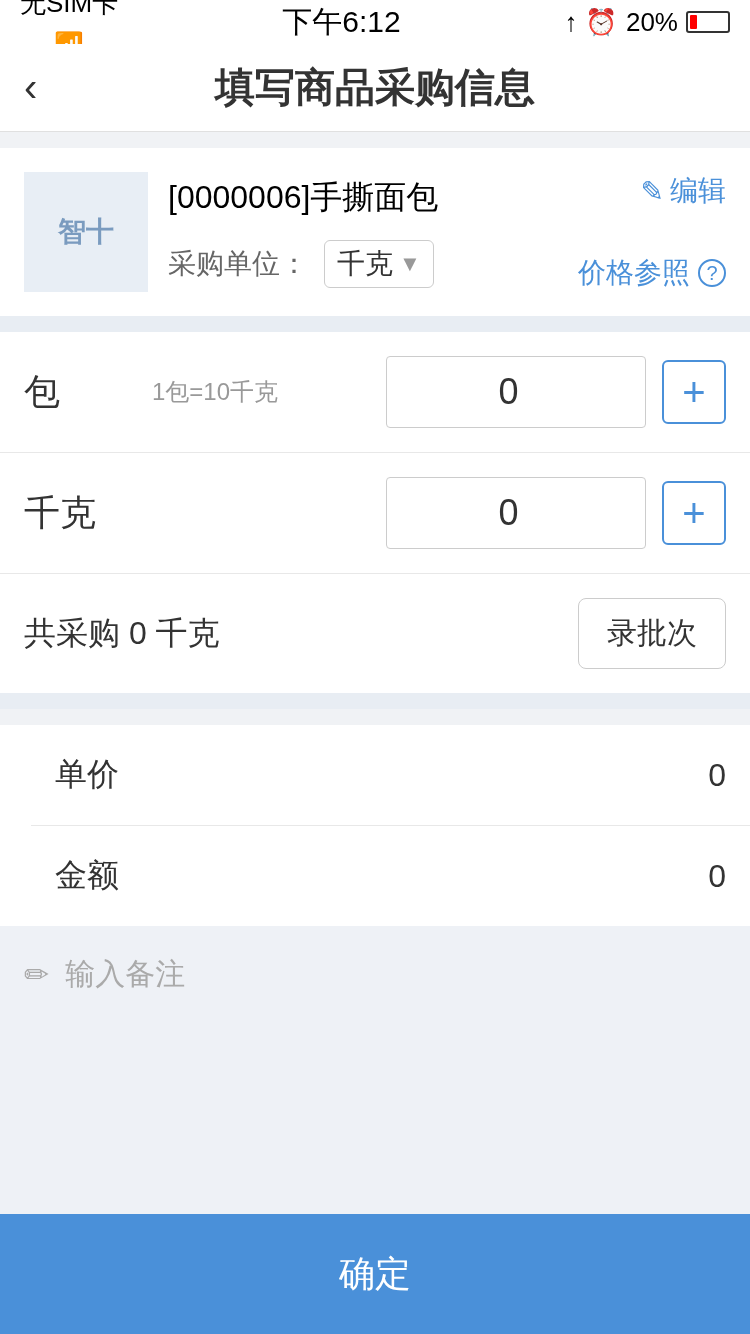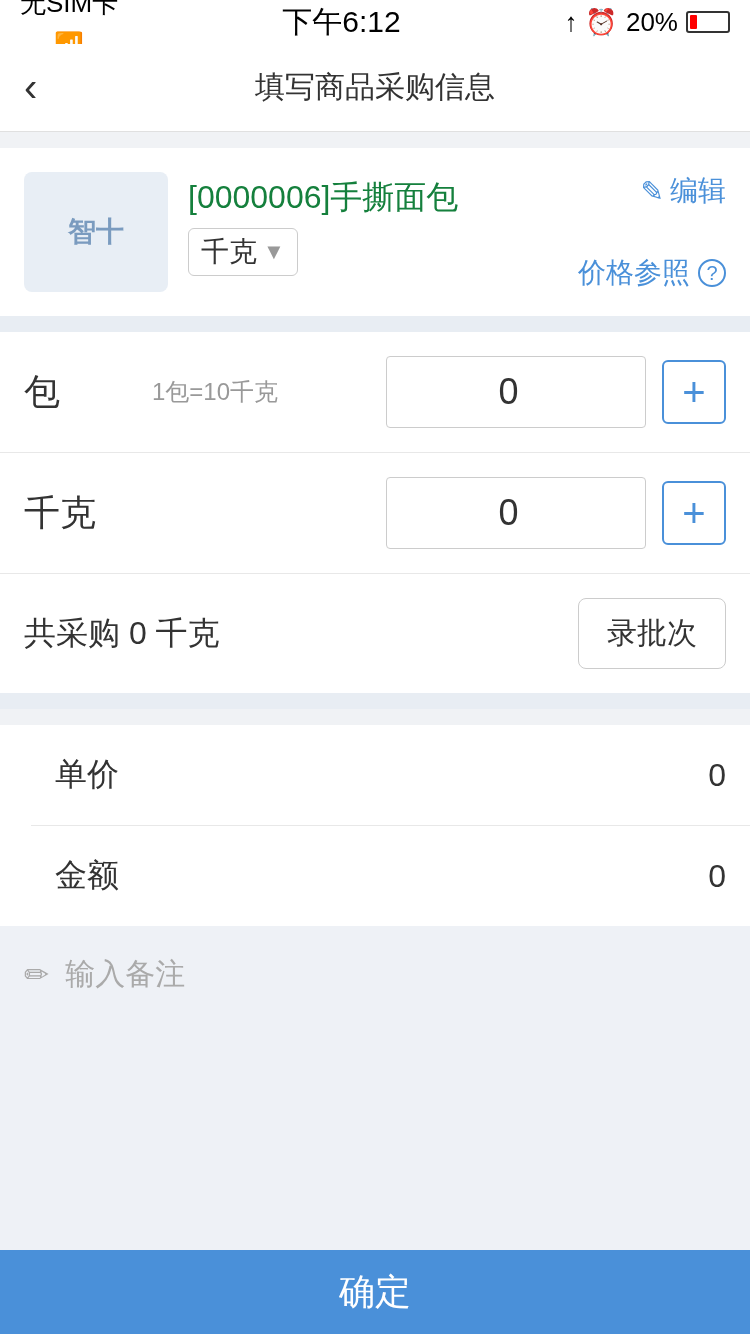--- a/index.html
+++ b/index.html
@@ -77,58 +77,58 @@
     .nav-back {
       position: absolute;
       left: 24px;
       font-size: 40px;
       color: #333;
       cursor: pointer;
       display: flex;
       align-items: center;
     }
     .nav-title {
-      font-size: 30px;
-      font-weight: 400;
+      font-size: 40px;
+      font-weight: 700;
       color: #333;
     }
 
     
     .product-card {
       background: #fff;
       margin-top: 16px;
       padding: 24px;
       display: flex;
       align-items: flex-start;
       gap: 20px;
       position: relative;
     }
     .product-image {
-      width: 144px;
+      width: 124px;
       height: 120px;
       background: #e8eef5;
-      border-radius: 8px;
+      border-radius: 0;
       display: flex;
       align-items: center;
       justify-content: center;
       flex-shrink: 0;
     }
     .product-logo {
       font-size: 28px;
       color: #7a9bbf;
       font-weight: bold;
     }
     .product-info {
       flex: 1;
       padding-top: 4px;
     }
     .product-name {
       font-size: 32px;
-      color: #15803d;
-      margin-bottom: 8px;
+      color: #000000;
+      margin-bottom: 20px;
     }
     .product-unit-row {
       display: flex;
       align-items: center;
       gap: 16px;
       font-size: 28px;
       color: #666;
     }
     .unit-select {
       display: flex;
@@ -311,21 +311,21 @@
       flex: 1;
       min-height: 300px;
     }
 
     
     .confirm-btn {
       position: fixed;
       bottom: 0;
       left: 0;
       width: 750px;
-      height: 84px;
+      height: 120px;
       background: #4a90d9;
       color: #fff;
       font-size: 36px;
       display: flex;
       align-items: center;
       justify-content: center;
       cursor: pointer;
       border: none;
       outline: none;
     }
@@ -358,20 +358,21 @@
   <div class="nav-title">填写商品采购信息</div>
 </div>
 
 <div class="product-card">
   <div class="product-image">
     <span class="product-logo">智十</span>
   </div>
   <div class="product-info">
     <div class="product-name">[0000006]手撕面包</div>
     <div class="product-unit-row">
+      <span>采购单位：</span>
       <div class="unit-select">
         <span>千克</span>
         <span class="unit-arrow">▼</span>
       </div>
     </div>
   </div>
   <div class="edit-btn">
     <span>✎</span>
     <span>编辑</span>
   </div>

